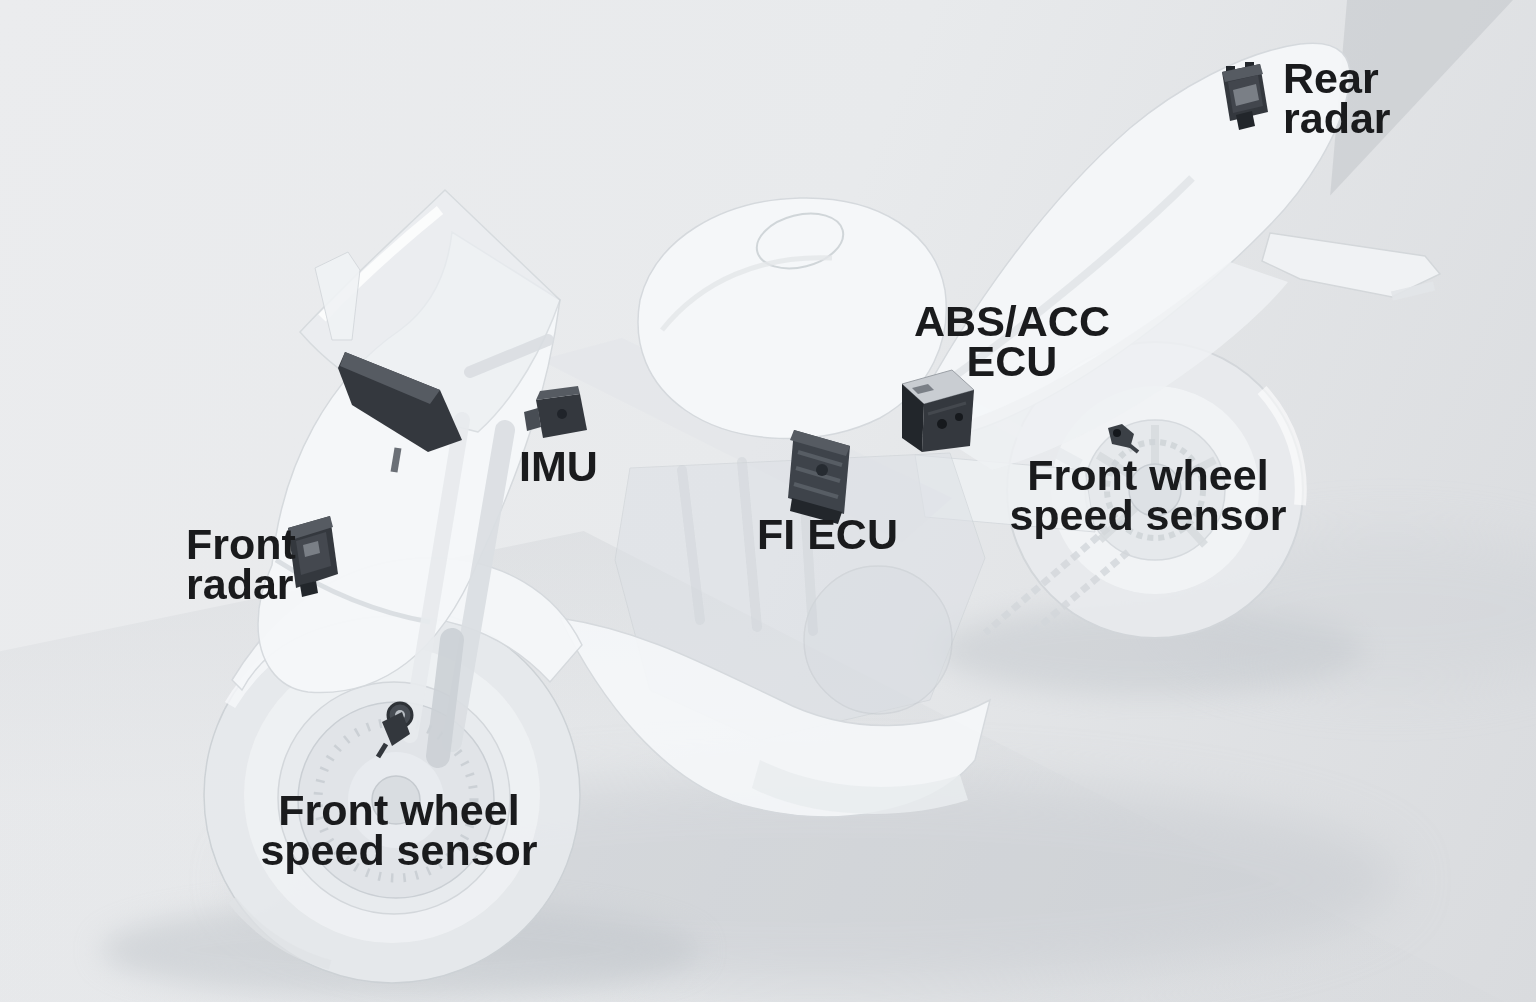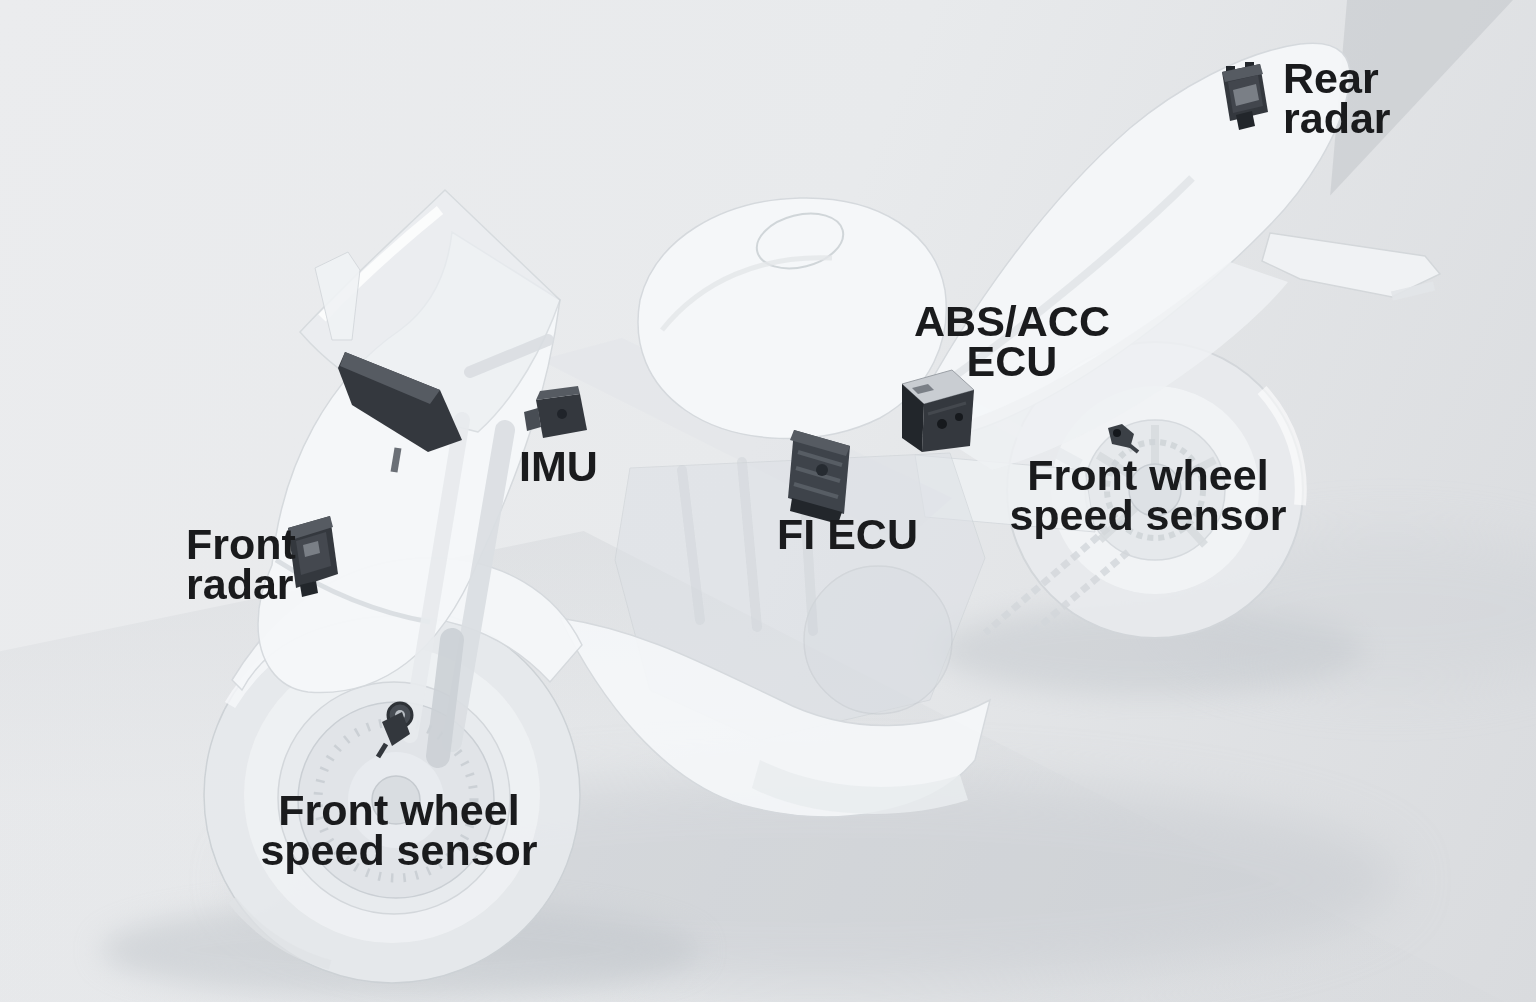--- a/index.html
+++ b/index.html
@@ -19,21 +19,21 @@
   }
   svg.bike{position:absolute;left:0;top:0;}
   .lbl{
     position:absolute;font-weight:700;font-size:43px;line-height:40px;
     color:var(--label-text);white-space:nowrap;
   }
   .lbl span{display:block;}
   .lbl.center{text-align:center;}
   #lbl-front-radar{left:186px;top:524px;}
   #lbl-imu{left:519px;top:446px;text-align:right;}
-  #lbl-fi-ecu{left:757px;top:514px;margin-left:20px;}
+  #lbl-fi-ecu{left:757px;top:514px;}
   #lbl-abs{left:886px;top:301px;width:252px;}
   #lbl-rear-radar{left:1283px;top:58px;}
   #lbl-rear-wheel{left:996px;top:455px;width:304px;}
   #lbl-front-wheel{left:247px;top:790px;width:304px;}
   
   .body-w{fill:var(--bike-body);stroke:var(--bike-outline);stroke-width:1.5;}
   .c-dark{fill:var(--component-dark);}
   .c-mid{fill:var(--component-mid);}
   .c-deep{fill:#22262b;}
   .c-hi{fill:#7a7f86;}

